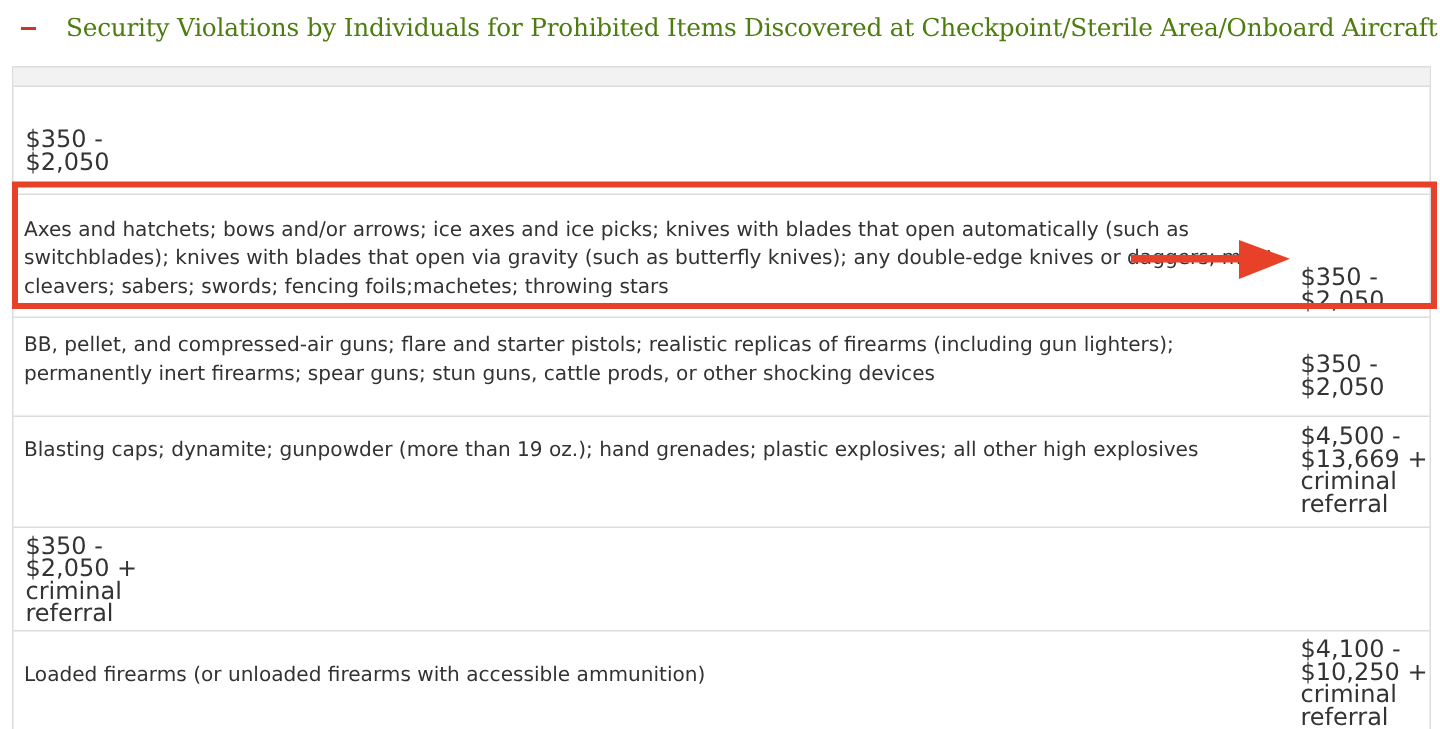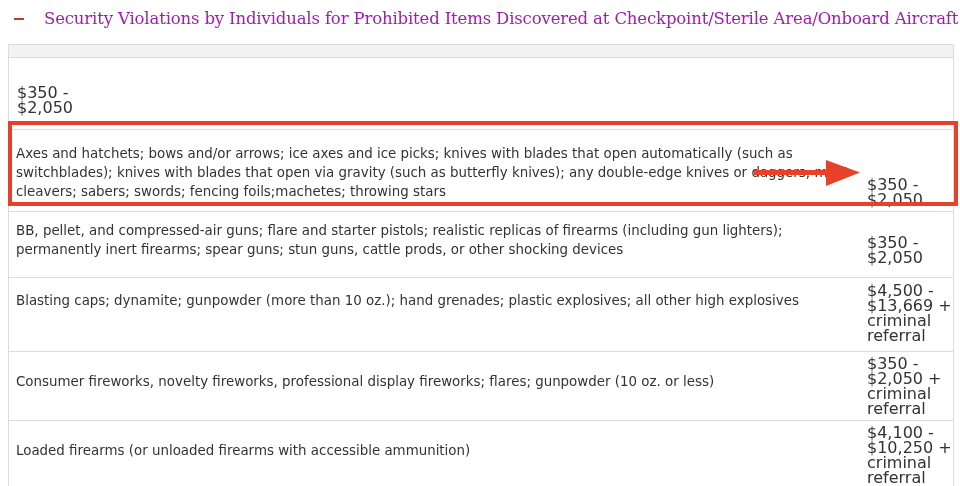--- a/index.html
+++ b/index.html
@@ -17,21 +17,21 @@
     }
     .heading {
       position: absolute;
       left: 14px;
       top: 4px;
       height: 28px;
       display: flex;
       align-items: center;
       font-family: "DejaVu Serif", "Liberation Serif", serif;
       font-size: 16.5px;
-      color: #a21caf;
+      color: #4d7c0f;
       white-space: nowrap;
       letter-spacing: -0.15px;
     }
     .heading .toggle {
       display: inline-block;
       width: 10px;
       height: 2px;
       background: #c8372d;
       margin-right: 20px;
       margin-top: 2px;
@@ -133,29 +133,28 @@
 $2,050</div>
   </div>
 
   <div class="row r3">
     <div class="desc">BB, pellet, and compressed-air guns; flare and starter pistols; realistic replicas of firearms (including gun lighters); permanently inert firearms; spear guns; stun guns, cattle prods, or other shocking devices</div>
     <div class="price">$350 -
 $2,050</div>
   </div>
 
   <div class="row r4">
-    <div class="desc">Blasting caps; dynamite; gunpowder (more than 10 oz.); hand grenades; plastic explosives; all other high explosives</div>
+    <div class="desc">Blasting caps; dynamite; gunpowder (more than 19 oz.); hand grenades; plastic explosives; all other high explosives</div>
     <div class="price">$4,500 -
 $13,669 +
 criminal
 referral</div>
   </div>
 
   <div class="row r5">
-    <div class="desc">Consumer fireworks, novelty fireworks, professional display fireworks; flares; gunpowder (10 oz. or less)</div>
     <div class="price">$350 -
 $2,050 +
 criminal
 referral</div>
   </div>
 
   <div class="row r6">
     <div class="desc">Loaded firearms (or unloaded firearms with accessible ammunition)</div>
     <div class="price">$4,100 -
 $10,250 +

